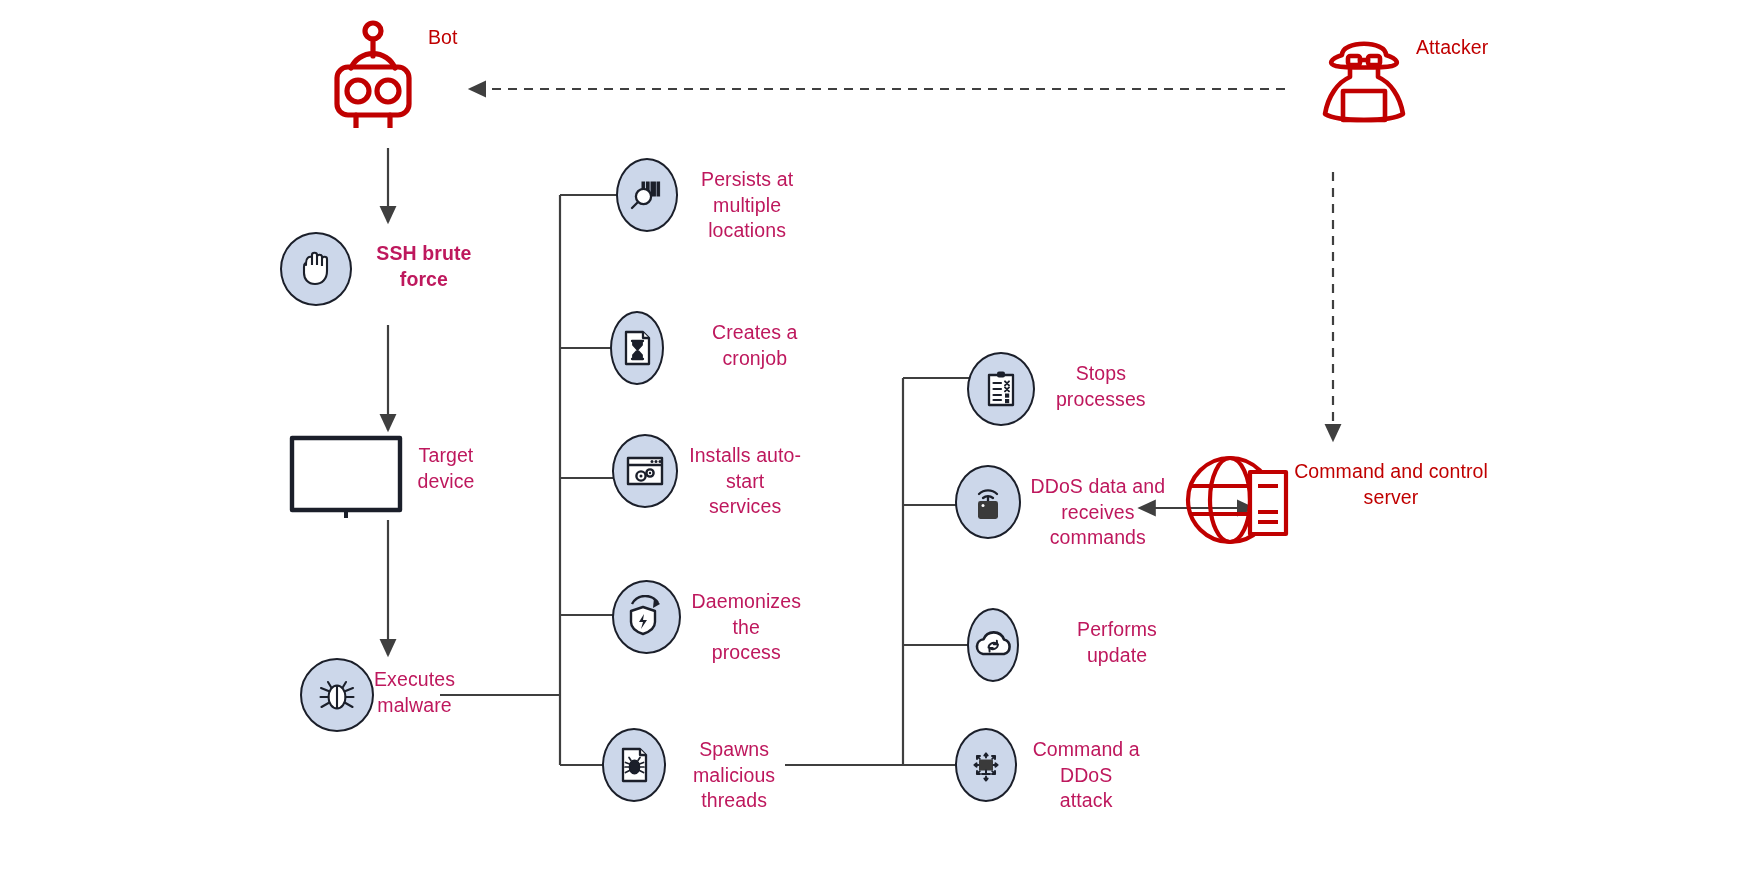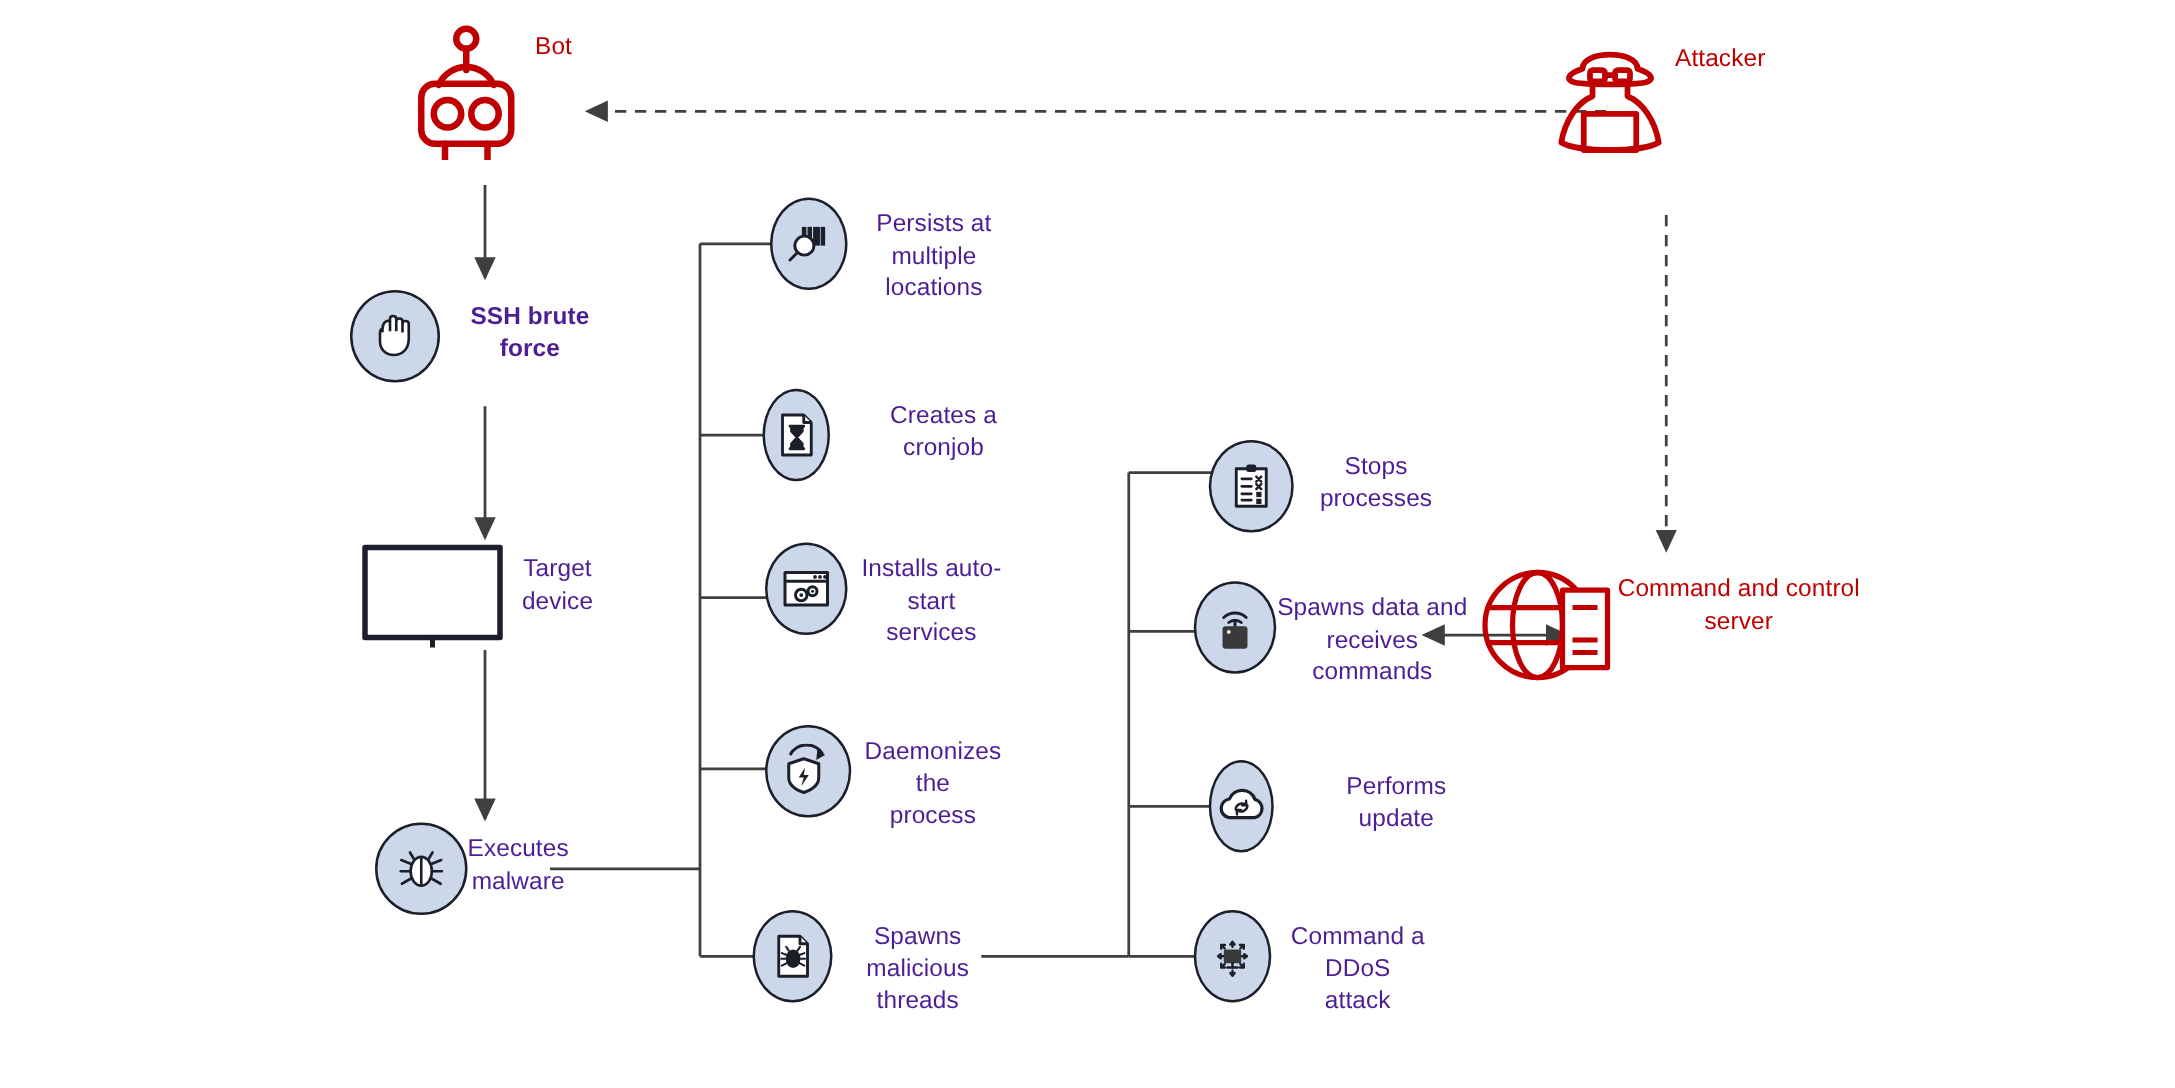--- a/index.html
+++ b/index.html
@@ -30,21 +30,21 @@
     background: #ccd7ea;
     border: 2.6px solid #1b1f2a;
     display: flex; align-items: center; justify-content: center;
   }
   .icon-plain { display: flex; align-items: center; justify-content: center; }
 
   .label {
     margin-top: 9px;
     font-size: 19.5px;
     line-height: 1.32;
-    color: #4c1d95;
+    color: #be185d;
     white-space: pre-line;
     letter-spacing: .1px;
   }
   .label.red { color: #c00000; }
   .label.tight { margin-top: 7px; }
 </style>
 </head>
 <body>
 
 <div id="stage">
@@ -98,21 +98,21 @@
         <rect x="19" y="49" width="72" height="48" rx="11"></rect>
         <circle cx="40" cy="73" r="11"></circle>
         <circle cx="70" cy="73" r="11"></circle>
         <line x1="38" y1="97" x2="38" y2="110"></line>
         <line x1="72" y1="97" x2="72" y2="110"></line>
       </svg>
     </div>
     <div class="label red tight">Bot</div>
   </div>
 
-  <div class="node" style="left:1236px; top:28px; width:140px;">
+  <div class="node" style="left:1312px; top:28px; width:140px;">
     <div class="icon-plain">
       <svg width="104" height="104" viewBox="0 0 104 104" fill="none" stroke="#c00000" stroke-width="4.6" stroke-linecap="round" stroke-linejoin="round">
         <path d="M30,27 C30,12 74,12 74,27 C86,31 88,36 80,38 C70,40 34,40 24,38 C16,36 18,31 30,27 Z"></path>
         <rect x="36" y="28" width="12" height="9" rx="2.4"></rect>
         <rect x="56" y="28" width="12" height="9" rx="2.4"></rect>
         <line x1="48" y1="32" x2="56" y2="32"></line>
         <path d="M38,40 L38,49 C26,54 16,68 13,86 C26,94 78,94 91,86 C88,68 78,54 66,49 L66,40"></path>
         <rect x="31" y="63" width="42" height="29"></rect>
       </svg>
     </div>
@@ -258,21 +258,21 @@
   <div class="node" style="left:955px; top:465px; width:220px;">
     <div class="icon-circle">
       <svg width="42" height="42" viewBox="0 0 42 42" fill="none" stroke="#1b1f2a" stroke-width="2.3" stroke-linecap="round">
         <path d="M12,13 A13,13 0 0 1 30,13"></path>
         <path d="M16,17 A8,8 0 0 1 26,17"></path>
         <line x1="21" y1="16" x2="21" y2="21"></line>
         <rect x="11" y="20" width="20" height="18" rx="2.4" fill="#3a3a3a" stroke="none"></rect>
         <circle cx="16" cy="24.5" r="1.5" fill="#ffffff" stroke="none"></circle>
       </svg>
     </div>
-    <div class="label">Spawns data and
+    <div class="label">DDoS data and
 receives commands</div>
   </div>
 
   <div class="node" style="left:967px; top:608px; width:200px;gap:48px;">
     <div class="icon-circle">
       <svg width="44" height="44" viewBox="0 0 44 44" fill="none" stroke="#1b1f2a" stroke-width="2.6" stroke-linejoin="round">
         <path d="M12,31 A7.5,7.5 0 0 1 12.5,16.2 A11,11 0 0 1 33,16.5 A7.5,7.5 0 0 1 33,31 Z" fill="#ffffff"></path>
         <g stroke-width="1.9" fill="none" stroke-linecap="round">
           <path d="M17.5,24.5 A5.2,5.2 0 0 1 25.5,20.6"></path>
           <path d="M27,21.5 A5.2,5.2 0 0 1 19,25.4"></path>

